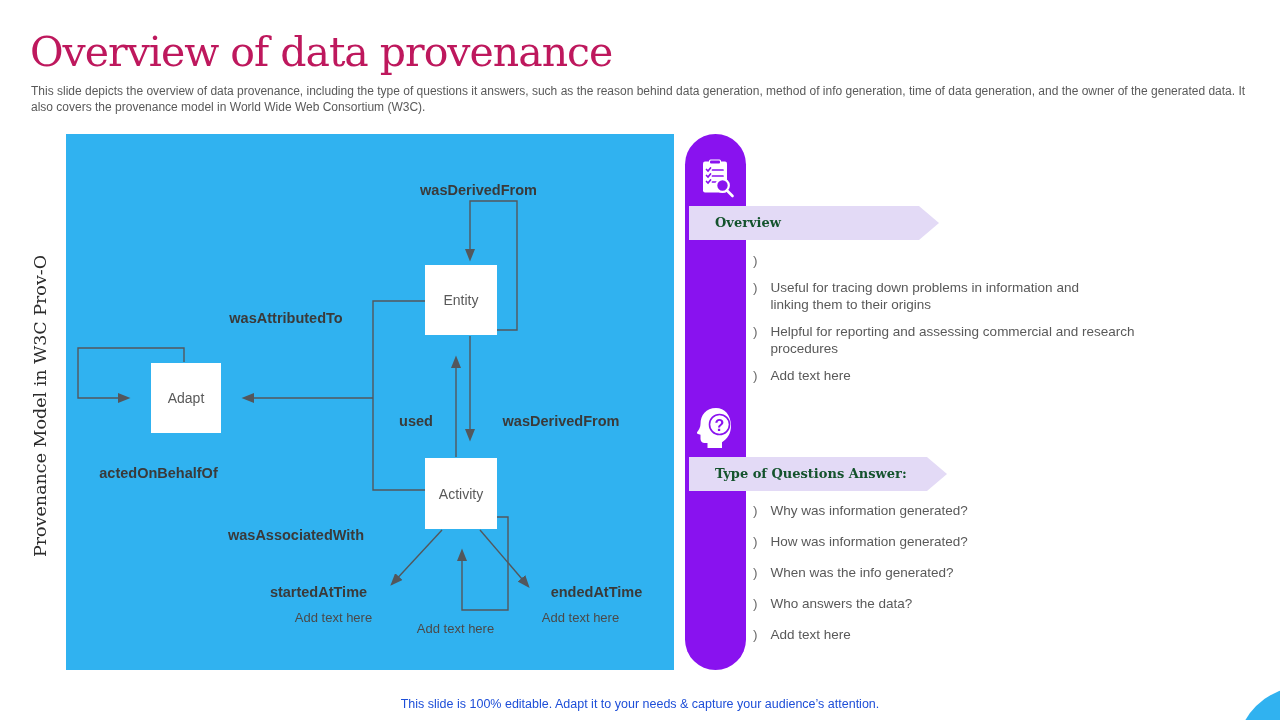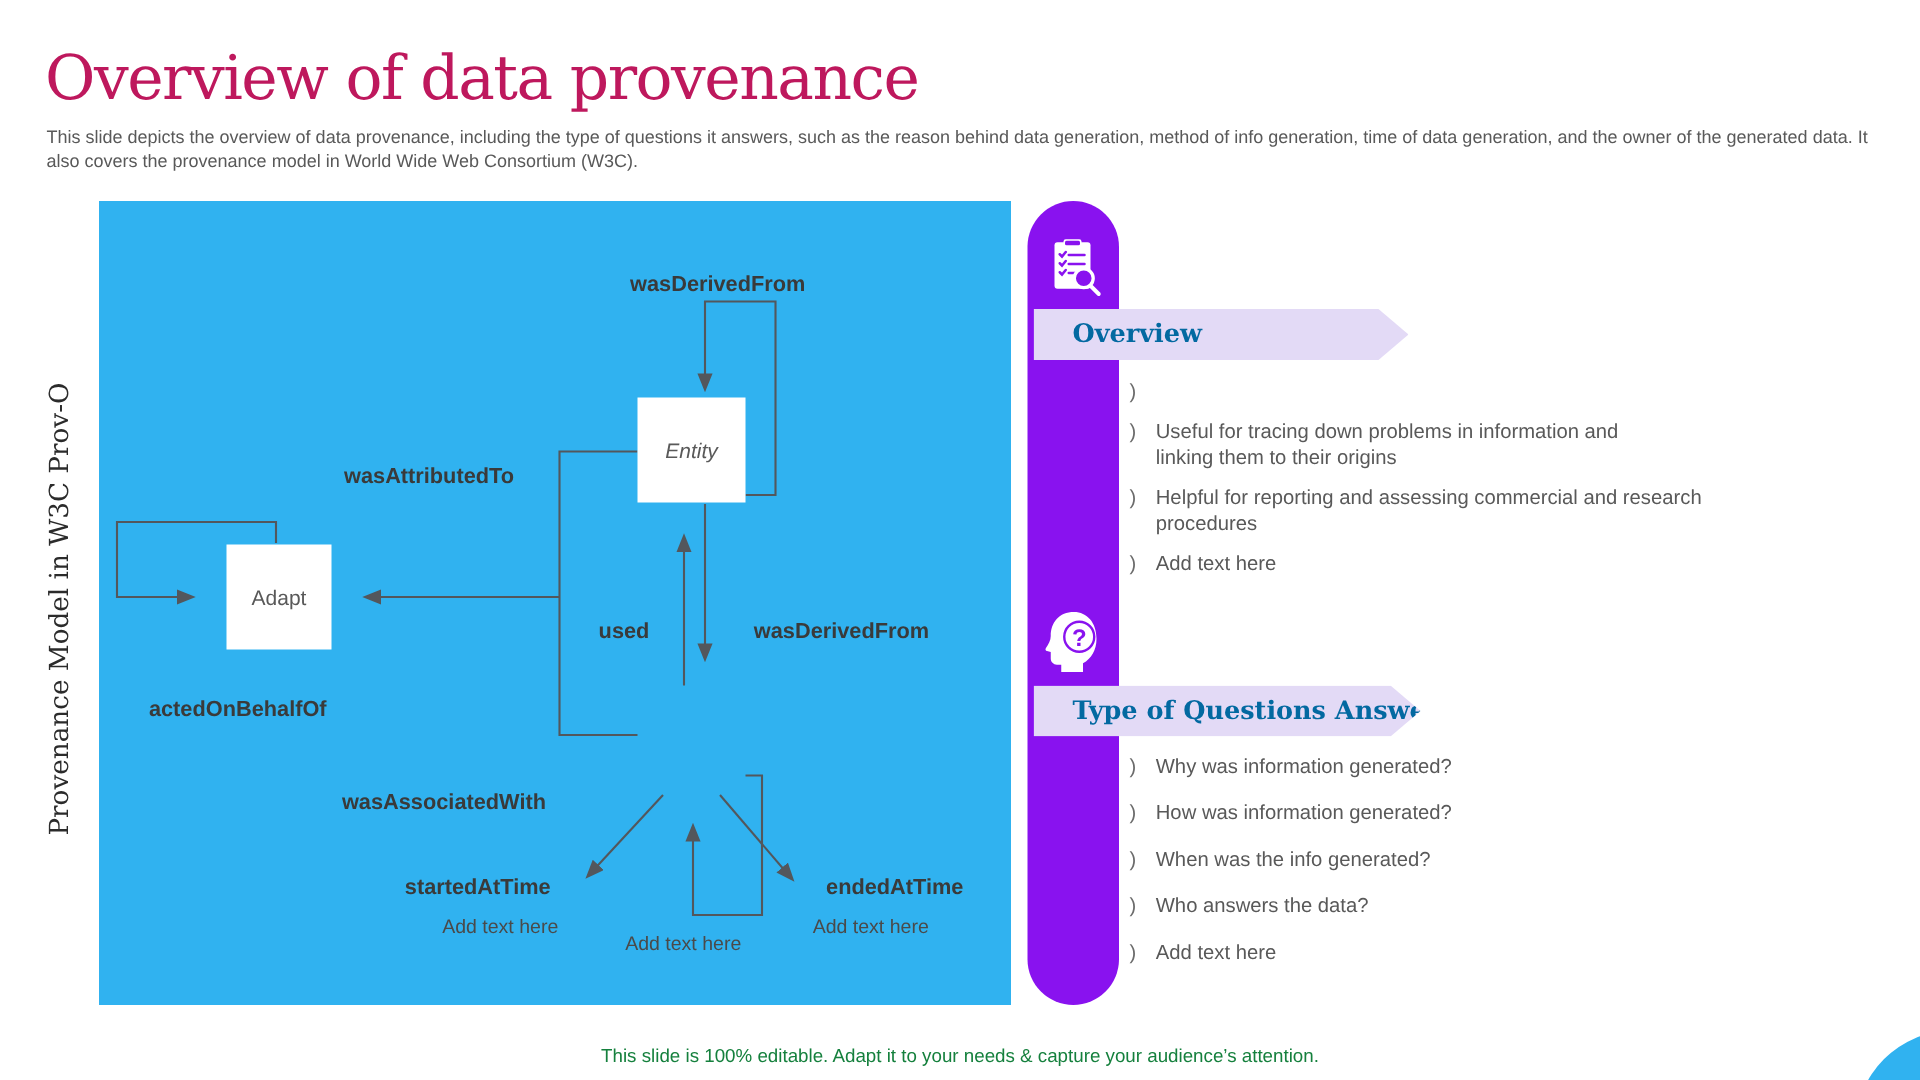--- a/index.html
+++ b/index.html
@@ -19,21 +19,21 @@
   
   .panel{
     position:absolute;left:66px;top:134px;width:608px;height:536px;
     background:#30B2F0;
   }
   .panel svg.lines{position:absolute;left:0;top:0;}
   .node{
     position:absolute;background:#ffffff;display:flex;align-items:center;justify-content:center;
     font-size:14px;color:#595959;
   }
-  .node-entity{left:359px;top:131px;width:72px;height:70px;font-style:italic;}
+  .node-entity{left:359px;top:131px;width:72px;height:70px;}
   .node-agent{left:85px;top:229px;width:70px;height:70px;}
   .node-activity{left:359px;top:324px;width:72px;height:71px;}
   .edge-label{
     position:absolute;font-size:14.5px;font-weight:bold;color:#3a3a3a;
     text-align:center;white-space:nowrap;margin-top:24px;
   }
   .placeholder-label{
     position:absolute;font-size:13px;font-weight:400;color:#4a4a4a;
     text-align:center;white-space:nowrap;
   }
@@ -60,38 +60,38 @@
     position:absolute;left:685px;top:134px;width:61px;height:536px;
     background:#8912EF;border-radius:31px;
   }
   .rail-icon{position:absolute;}
   .icon-checklist{left:696px;top:158px;}
   .icon-head{left:692px;top:404px;}
   .banner{
     position:absolute;left:689px;height:34px;background:#E3DAF6;
     clip-path:polygon(0 0, calc(100% - 20px) 0, 100% 50%, calc(100% - 20px) 100%, 0 100%);
     font-family:"DejaVu Serif","Liberation Serif",serif;
-    font-weight:bold;font-size:17px;color:#0369a1;
+    font-weight:bold;font-size:13px;color:#14532d;
     line-height:34px;padding-left:26px;box-sizing:border-box;white-space:nowrap;
   }
   .banner-1{top:206px;width:250px;}
   .banner-2{top:457px;width:258px;}
   .bullet-list{
     position:absolute;left:753px;margin:0;padding:0;list-style:none;width:525px;
   }
   .list-overview{top:252px;}
   .list-questions{top:503px;}
   .bullet-list li{display:flex;gap:13px;color:#595959;font-size:13.5px;}
   .list-overview li{line-height:17.5px;margin-bottom:9px;}
   .list-questions li{line-height:15px;margin-bottom:16px;}
   .bul{flex:0 0 auto;color:#6b6b6b;}
   .li-text{white-space:pre-line;}
   .footer{
     position:absolute;left:0;top:697px;width:1280px;text-align:center;
-    font-size:12.5px;color:#15803d;
+    font-size:12.5px;color:#1d4ed8;
   }
   .corner-circle{
     position:absolute;left:1237px;top:687px;width:130px;height:130px;
     border-radius:50%;background:#30B2F0;
   }
 </style>
 </head>
 <body>
 
 <h1 class="title">Overview of data provenance</h1>
@@ -117,20 +117,23 @@
       <path d="M431 383 H442 V476 H396 V417" marker-end="url(#ah)"></path>
     </g>
   </svg>
 
   <div class="node node-entity">
       <span>Entity</span>
     </div>
   <div class="node node-agent">
       <span>Adapt</span>
     </div>
+  <div class="node node-activity">
+      <span>Activity</span>
+    </div>
 
   <div class="edge-label lbl-wdf-top">wasDerivedFrom</div>
   <div class="edge-label lbl-attr">wasAttributedTo</div>
   <div class="edge-label lbl-used">used</div>
   <div class="edge-label lbl-wdf-mid">wasDerivedFrom</div>
   <div class="edge-label lbl-behalf">actedOnBehalfOf</div>
   <div class="edge-label lbl-assoc">wasAssociatedWith</div>
   <div class="edge-label lbl-start">startedAtTime</div>
   <div class="edge-label lbl-end">endedAtTime</div>
   <div class="placeholder-label lbl-add-left">Add text here</div>

